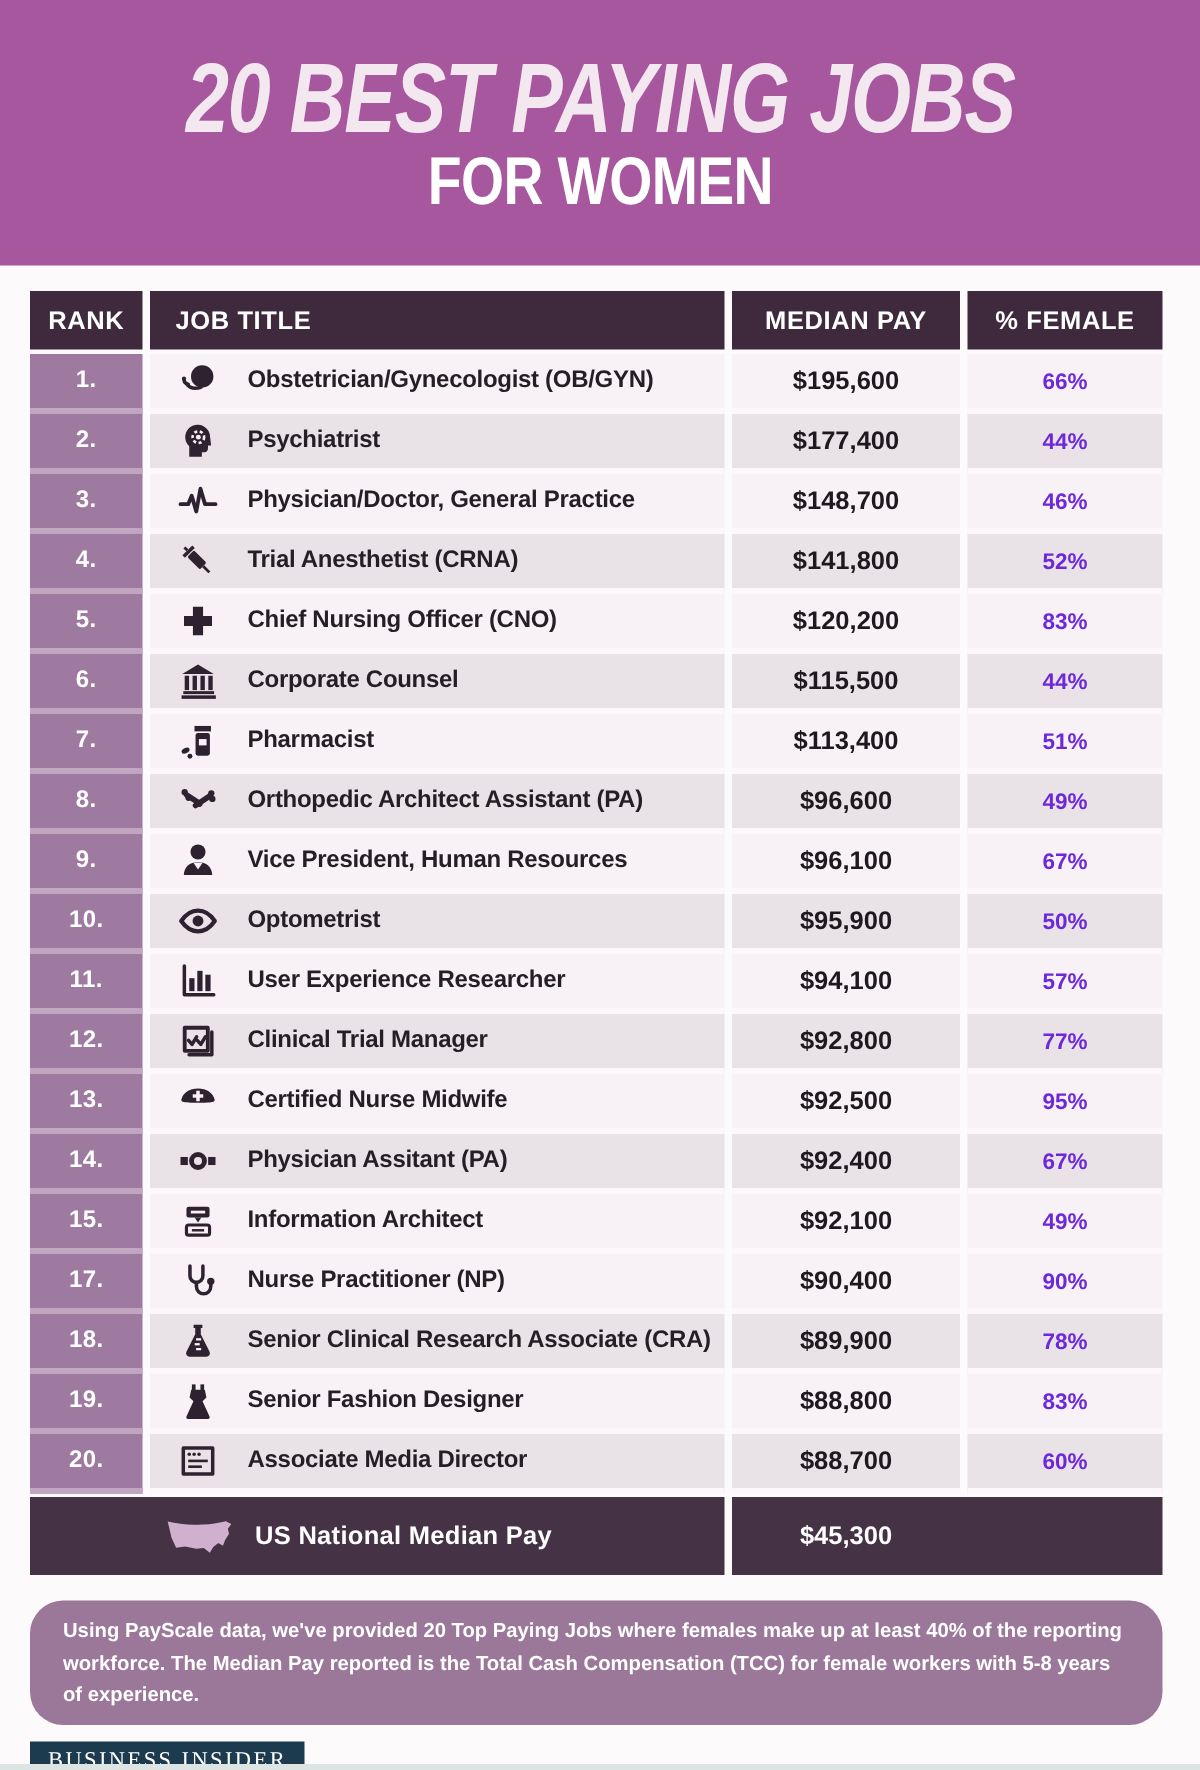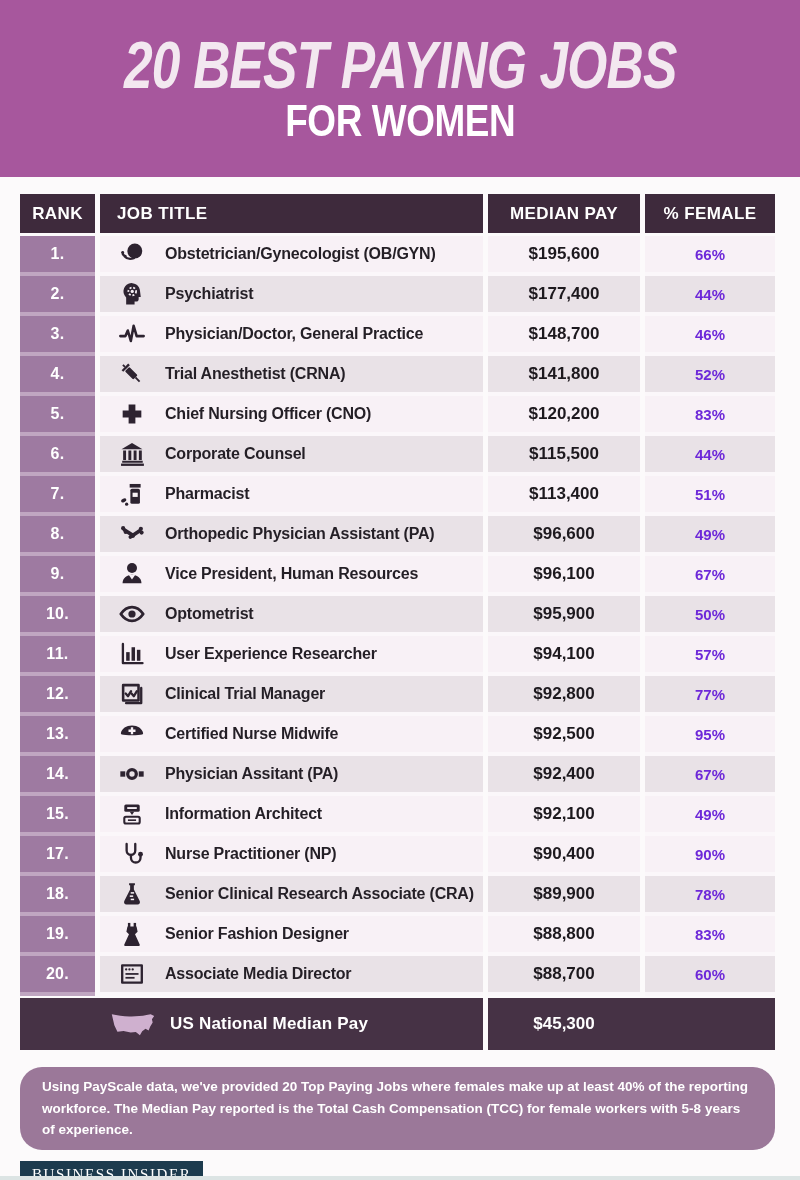--- a/index.html
+++ b/index.html
@@ -190,21 +190,21 @@
                   <path d="M5.6 8.6l6.8 4.4"></path>
                   <path d="M18.6 9.2l-8 5.4"></path>
                 </g>
                 <circle cx="4.4" cy="7" r="1.8"></circle>
                 <circle cx="6.6" cy="10.2" r="1.8"></circle>
                 <circle cx="19.6" cy="7.6" r="1.8"></circle>
                 <circle cx="20.2" cy="10.8" r="1.8"></circle>
                 <circle cx="12.8" cy="13.6" r="1.8"></circle>
               </svg>
             </span>
-      <span class="job-title">Orthopedic Physician Assistant (PA)</span>
+      <span class="job-title">Orthopedic Architect Assistant (PA)</span>
     </div>
     <div class="cell pay">$96,600</div>
     <div class="cell fem">49%</div>
   </div>
 
   <div class="row odd">
     <div class="cell rank">9.</div>
     <div class="cell job">
       <span class="icon">
               <svg width="28" height="28" viewBox="0 0 24 24" xmlns="http://www.w3.org/2000/svg">

